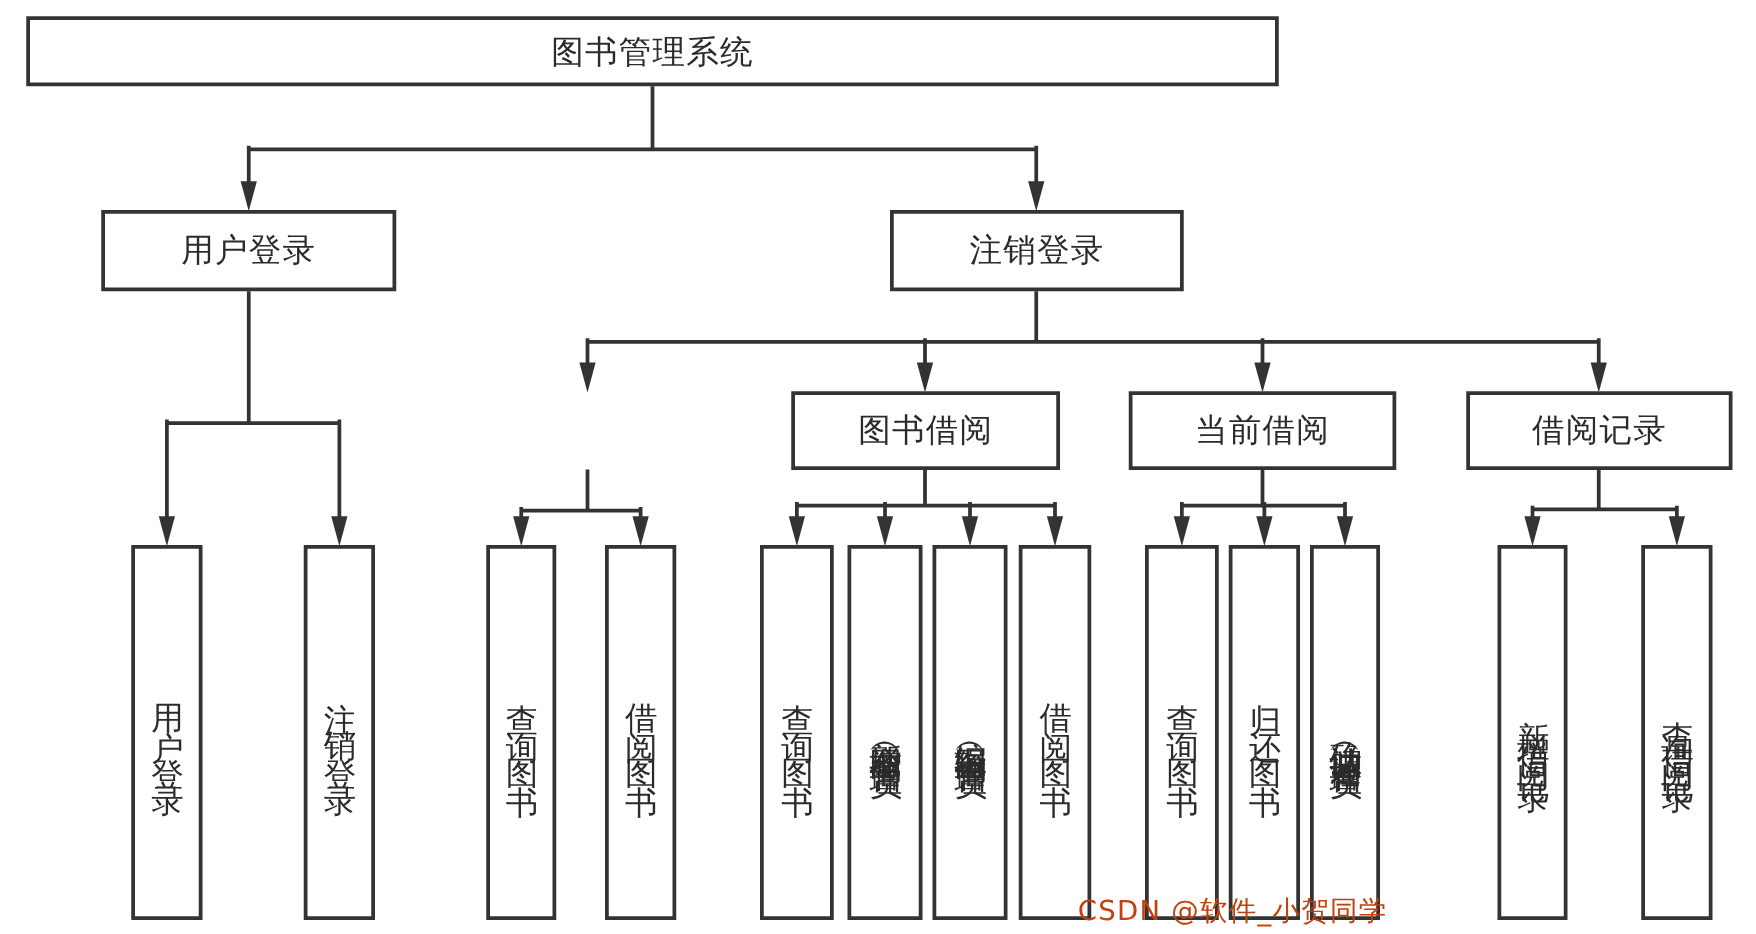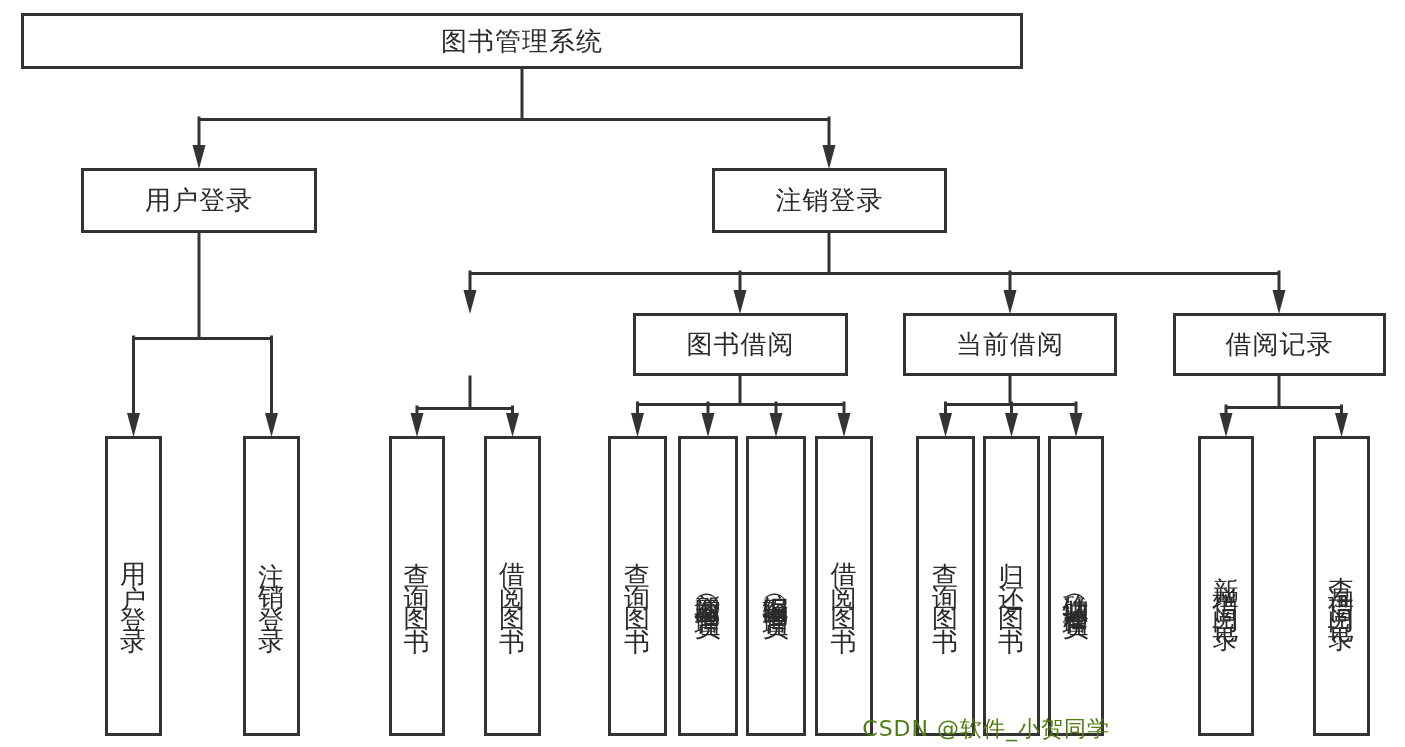--- a/index.html
+++ b/index.html
@@ -21,21 +21,21 @@
   }
   .v-box span{
     writing-mode:vertical-rl;text-orientation:mixed;
     font-size:26px;line-height:1;white-space:nowrap;
   }
   .ls-4 span{letter-spacing:22px;}
   .ls-6 span{letter-spacing:10px;}
   .ls-9 span{letter-spacing:3px;}
   .watermark{
     position:absolute;top:714px;right:3px;z-index:5;
-    font-size:22px;color:#4d7c0f;letter-spacing:1px;white-space:nowrap;
+    font-size:22px;color:#c2410c;letter-spacing:1px;white-space:nowrap;
   }
 </style>
 </head>
 <body>
 
 <div class="stage">
 
   <svg class="connectors" width="1405" height="747" viewBox="0 0 1405 747">
     <path d="M522,69 V119.5 M199,119.5 H829 M199,118 V148 M829,118 V148
          M199,233 V338.5 M133.5,338.5 H271.5 M133.5,337 V416 M271.5,337 V416

